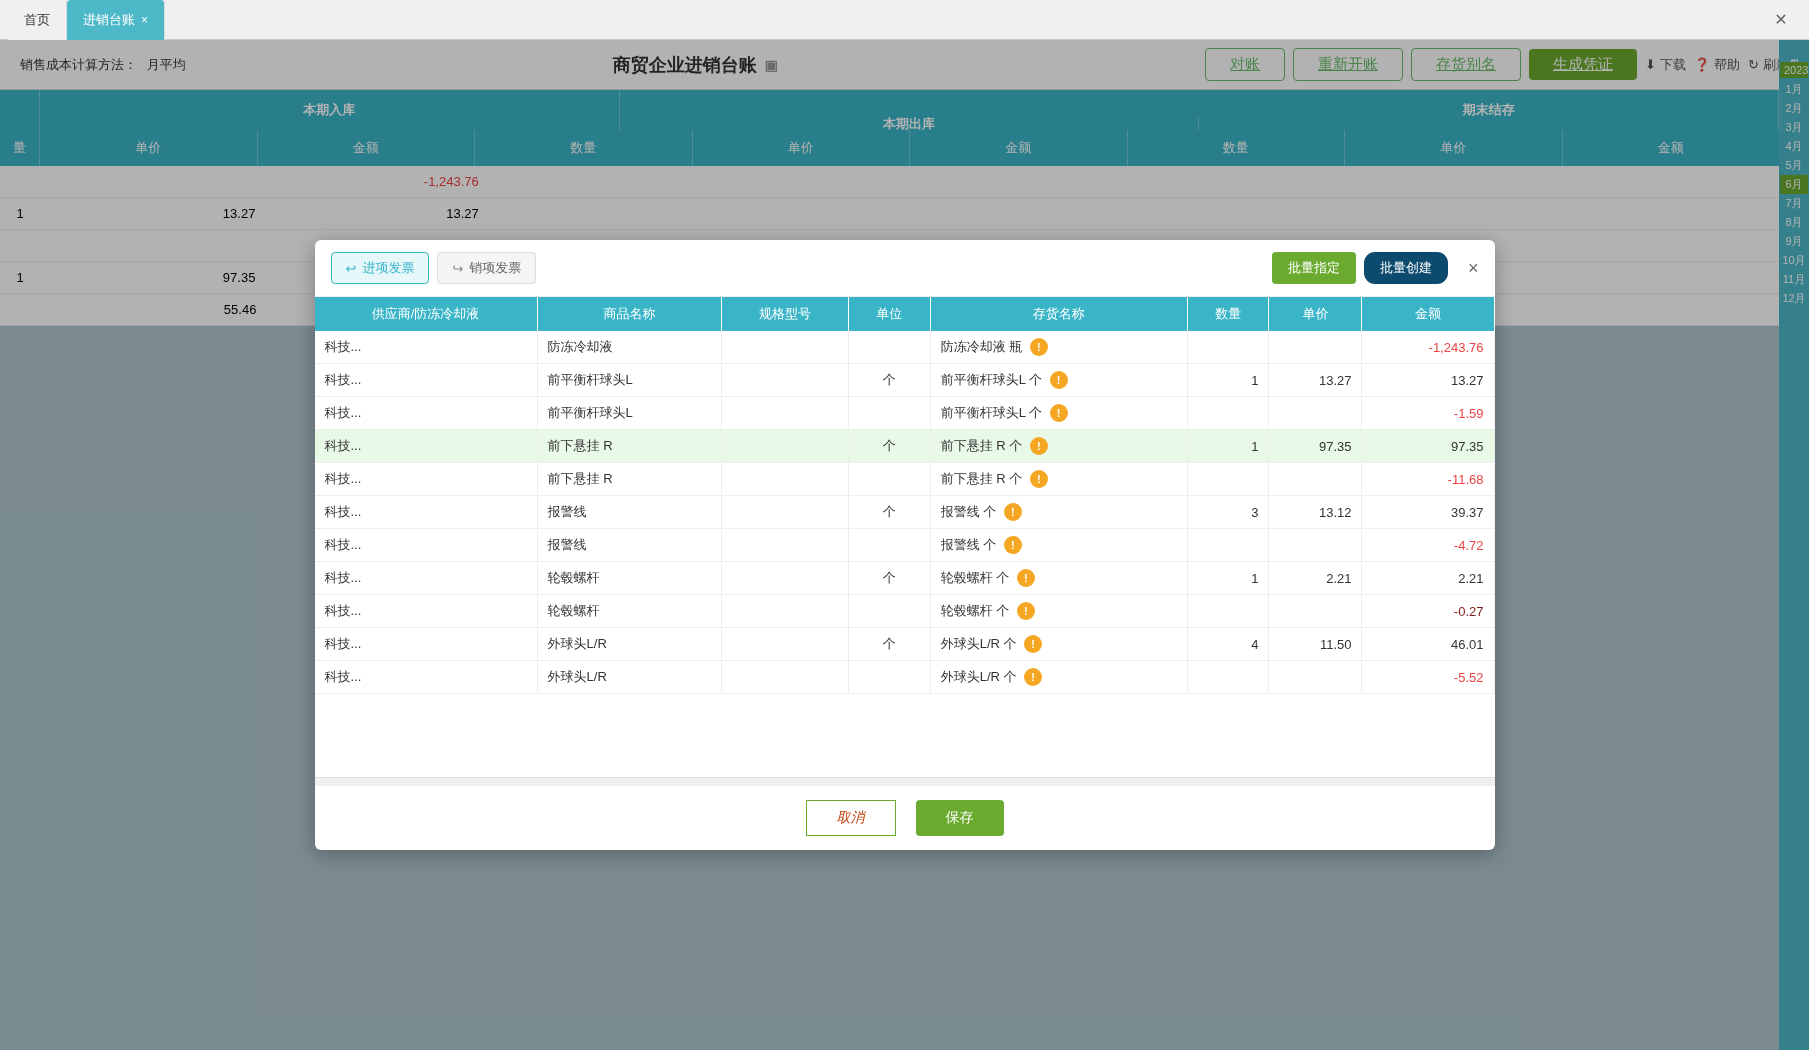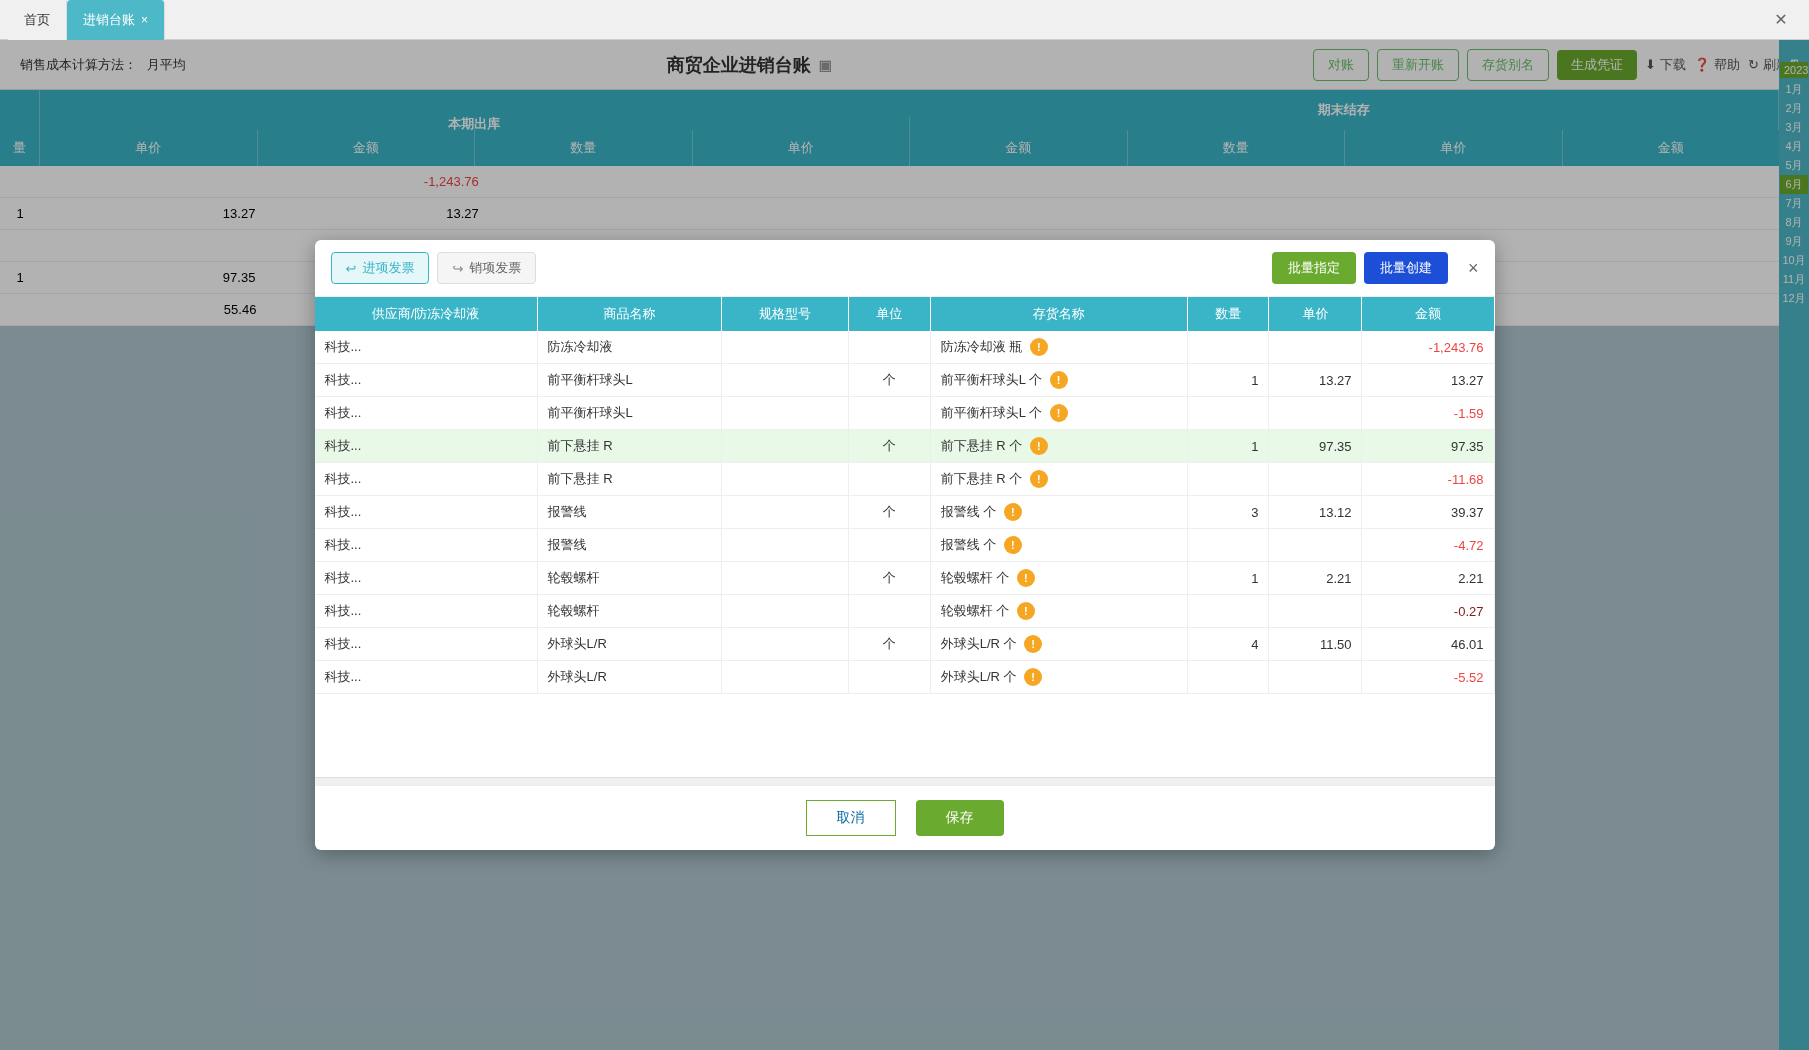--- a/index.html
+++ b/index.html
@@ -32,21 +32,21 @@
     .top-toolbar {
       background: #fff; height: 50px; display: flex; align-items: center;
       padding: 0 20px; border-bottom: 1px solid #ddd;
     }
     .cost-method { font-size: 13px; color: #333; }
     .page-title {
       flex: 1; text-align: center; font-size: 18px; font-weight: bold; color: #333;
       display: flex; align-items: center; justify-content: center; gap: 8px;
     }
     .toolbar-btns { display: flex; gap: 8px; align-items: center; }
-    .btn { padding: 6px 14px; border-radius: 4px; cursor: pointer; font-size: 13px; border: 1px solid #ccc; background: #fff; color: #333; }
+    .btn { padding: 6px 24px; border-radius: 4px; cursor: pointer; font-size: 15px; border: 1px solid #ccc; background: #fff; color: #333; text-decoration: underline; }
     .btn-outline { border: 1px solid #6dbf6d; color: #6dbf6d; background: #fff; }
     .btn-green-dark { background: #6aaa2e; border: none; color: #fff; }
     .btn-icon { display: flex; align-items: center; gap: 4px; color: #555; background: none; border: none; cursor: pointer; font-size: 13px; }
 
     
     .section-header {
       display: flex; height: 40px; background: #3ab5c8;
     }
     .section-cell {
       display: flex; align-items: center; justify-content: center;
@@ -89,21 +89,21 @@
     }
     .modal-tab {
       padding: 6px 14px; border-radius: 4px; cursor: pointer; font-size: 13px;
       display: flex; align-items: center; gap: 6px;
     }
     .modal-tab.active { background: #e6f7fa; color: #3ab5c8; border: 1px solid #3ab5c8; }
     .modal-tab.inactive { background: #f5f5f5; color: #666; border: 1px solid #ddd; }
     .modal-header-btns { margin-left: auto; display: flex; gap: 8px; }
     .btn-batch { padding: 7px 16px; border-radius: 4px; cursor: pointer; font-size: 13px; border: none; }
     .btn-batch-designate { background: #6aaa2e; color: #fff; }
-    .btn-batch-create { background: #1d4ed8; color: #fff; }
+    .btn-batch-create { background: #0c4a6e; color: #fff; border-radius: 11px; }
     .modal-close {
       position: absolute; right: 16px; top: 12px; cursor: pointer; font-size: 18px;
       color: #666; line-height: 1;
     }
 
     
     .modal-table-container { flex: 1; overflow: auto; }
     .modal-table { width: 100%; border-collapse: collapse; }
     .modal-table th {
       background: #3ab5c8; color: #fff; padding: 8px 10px; font-size: 13px;
@@ -123,22 +123,22 @@
       background: #f5a623; color: #fff; font-size: 11px; font-weight: bold;
       text-align: center; line-height: 18px; margin-left: 4px;
     }
 
     
     .modal-footer {
       padding: 14px; display: flex; justify-content: center; gap: 20px;
       border-top: 1px solid #eee;
     }
     .btn-cancel {
-      padding: 8px 30px; border: 1px solid #6aaa2e; color: #0369a1; background: #fff;
-      border-radius: 0; cursor: pointer; font-size: 14px;
+      padding: 8px 30px; border: 1px solid #6aaa2e; color: #c2410c; background: #fff;
+      border-radius: 0; cursor: pointer; font-size: 14px; font-style: italic;
     }
     .btn-save {
       padding: 8px 30px; border: none; background: #6aaa2e; color: #fff;
       border-radius: 4px; cursor: pointer; font-size: 14px;
     }
 
     
     .scroll-stub { height: 8px; background: #f0f0f0; border-top: 1px solid #ddd; }
   </style>
 </head>
@@ -181,20 +181,21 @@
       </button>
       <button class="btn-icon">
         <span>↻</span>
         <span>刷新</span>
       </button>
     </div>
   </div>
 
   <div class="section-header" style="position:relative;">
     <div class="section-cell" style="width:40px;"></div>
+    <div class="section-cell" style="flex:1;">本期入库</div>
     <div class="section-cell" style="flex:1;margin-top:27px;">本期出库</div>
     <div class="section-cell" style="flex:1;">期末结存</div>
     <div style="width:30px;"></div>
   </div>
 
   <div style="display:flex; background:#3ab5c8; height:36px;">
     <div style="width:40px; display:flex; align-items:center; justify-content:center; color:#fff; font-size:13px; border-right:1px solid rgba(255,255,255,0.3);">量</div>
     <div style="flex:1; display:flex; align-items:center; justify-content:center; color:#fff; font-size:13px; border-right:1px solid rgba(255,255,255,0.3);">单价</div>
     <div style="flex:1; display:flex; align-items:center; justify-content:center; color:#fff; font-size:13px; border-right:1px solid rgba(255,255,255,0.3);">金额</div>
     <div style="flex:1; display:flex; align-items:center; justify-content:center; color:#fff; font-size:13px; border-right:1px solid rgba(255,255,255,0.3);">数量</div>

